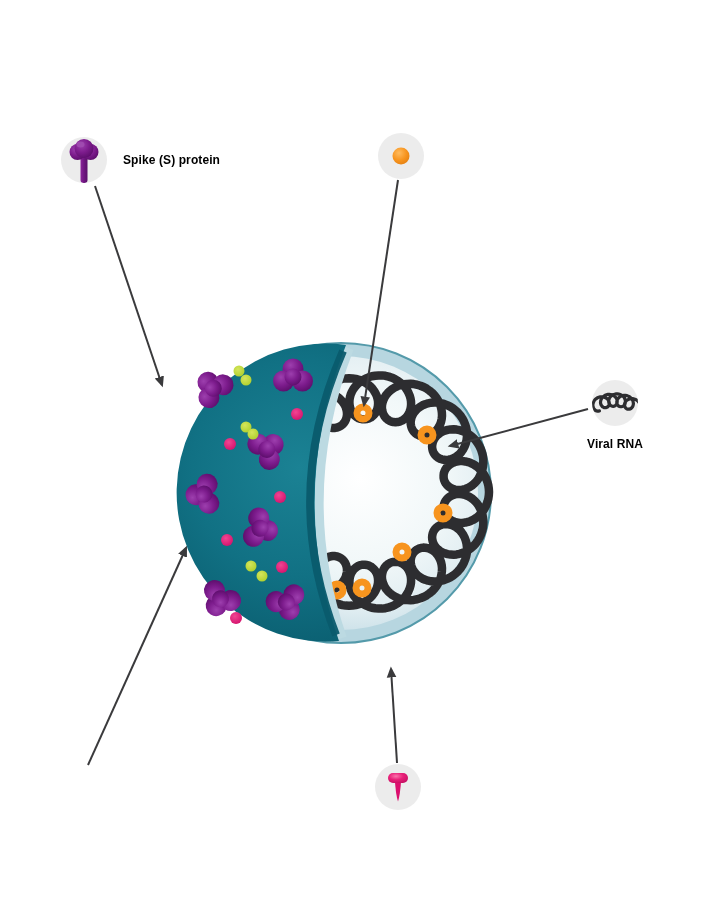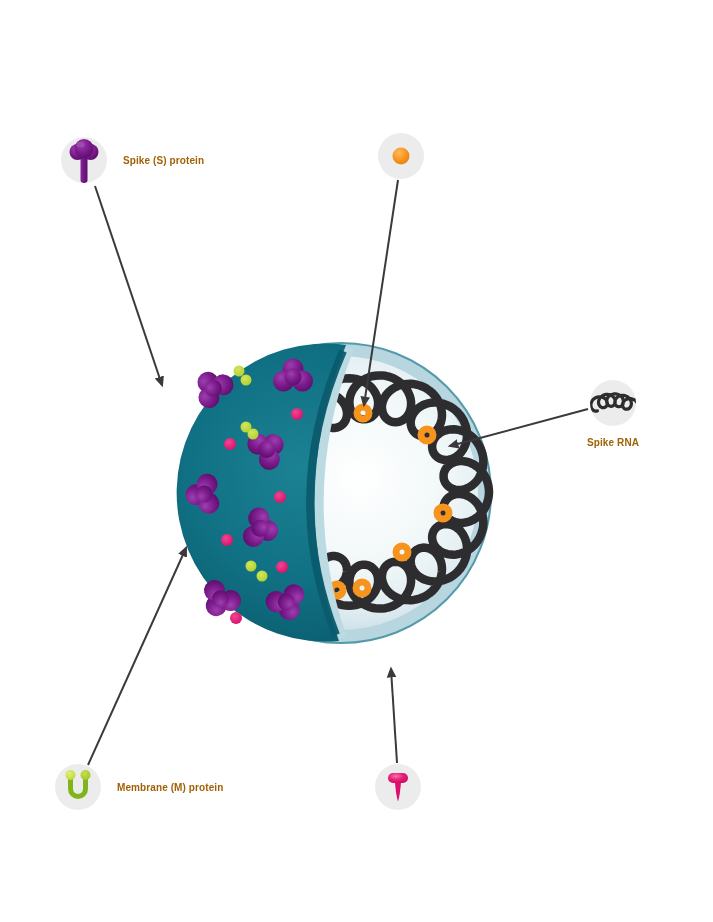--- a/index.html
+++ b/index.html
@@ -8,21 +8,21 @@
     font-family:"Liberation Sans",sans-serif;
   }
   #virus-svg{position:absolute;left:0;top:0;}
   .label{position:absolute;display:flex;align-items:center;}
   .label-col{flex-direction:column;align-items:center;}
   .icon-circle{
     width:46px;height:46px;border-radius:50%;background:#ececec;overflow:hidden;
     flex:none;display:flex;align-items:center;justify-content:center;
   }
   .label-text{
-    margin-left:16px;font-weight:700;font-size:10px;color:#a16207;
+    margin-left:16px;font-weight:700;font-size:12px;color:#000000;
     letter-spacing:.1px;white-space:nowrap;
   }
   .label-col .label-text{margin:11px 0 0 0;}
 </style>
 </head>
 <body>
 
 <div class="canvas">
 
   <svg id="virus-svg" width="713" height="922" viewBox="0 0 713 922">
@@ -188,33 +188,23 @@
       </svg>
     </div>
   </div>
 
   <div class="label label-col" style="left:587px;top:380px">
     <div class="icon-circle">
       <svg id="rna-icon-svg" width="46" height="46" viewBox="0 0 46 46">
           <path d="M 7.4 30.9 L 6.5 31.1 L 5.5 31.1 L 4.6 30.9 L 3.6 30.5 L 2.8 29.8 L 2.1 29.0 L 1.5 28.0 L 1.1 26.9 L 0.9 25.7 L 0.9 24.4 L 1.2 23.1 L 1.7 21.8 L 2.3 20.6 L 3.2 19.5 L 4.3 18.6 L 5.5 17.8 L 6.8 17.3 L 8.1 16.9 L 9.6 16.8 L 10.9 16.9 L 12.3 17.2 L 13.5 17.7 L 14.6 18.4 L 15.6 19.2 L 16.3 20.2 L 16.8 21.2 L 17.2 22.3 L 17.3 23.4 L 17.1 24.4 L 16.8 25.4 L 16.3 26.2 L 15.6 26.9 L 14.9 27.4 L 14.0 27.7 L 13.0 27.7 L 12.1 27.6 L 11.2 27.2 L 10.4 26.7 L 9.7 25.9 L 9.1 25.0 L 8.7 23.9 L 8.5 22.7 L 8.6 21.5 L 8.8 20.3 L 9.3 19.1 L 10.0 17.9 L 10.9 16.9 L 12.0 16.0 L 13.2 15.3 L 14.5 14.8 L 15.9 14.4 L 17.3 14.4 L 18.7 14.5 L 20.1 14.8 L 21.3 15.4 L 22.5 16.2 L 23.4 17.0 L 24.2 18.1 L 24.8 19.2 L 25.1 20.3 L 25.2 21.4 L 25.1 22.5 L 24.8 23.6 L 24.4 24.5 L 23.7 25.2 L 22.9 25.8 L 22.1 26.1 L 21.1 26.3 L 20.2 26.2 L 19.3 25.9 L 18.5 25.4 L 17.8 24.7 L 17.2 23.8 L 16.9 22.8 L 16.7 21.7 L 16.7 20.6 L 17.0 19.4 L 17.4 18.2 L 18.1 17.1 L 19.0 16.2 L 20.1 15.3 L 21.3 14.6 L 22.6 14.2 L 24.0 13.9 L 25.4 13.9 L 26.8 14.1 L 28.2 14.5 L 29.5 15.1 L 30.6 15.9 L 31.6 16.8 L 32.4 17.9 L 32.9 19.1 L 33.3 20.3 L 33.4 21.5 L 33.3 22.6 L 33.1 23.7 L 32.6 24.7 L 31.9 25.5 L 31.2 26.1 L 30.3 26.5 L 29.4 26.7 L 28.4 26.7 L 27.5 26.5 L 26.7 26.1 L 26.0 25.4 L 25.4 24.6 L 25.0 23.7 L 24.8 22.7 L 24.8 21.6 L 25.1 20.5 L 25.5 19.4 L 26.2 18.3 L 27.1 17.4 L 28.1 16.6 L 29.3 16.0 L 30.6 15.6 L 32.0 15.4 L 33.4 15.4 L 34.8 15.6 L 36.2 16.1 L 37.4 16.7 L 38.6 17.6 L 39.5 18.6 L 40.3 19.7 L 40.9 20.9 L 41.2 22.2 L 41.4 23.4 L 41.3 24.6 L 41.0 25.8 L 40.5 26.8 L 39.8 27.7 L 39.1 28.4 L 38.2 28.9 L 37.2 29.2 L 36.3 29.2 L 35.4 29.1 L 34.5 28.7 L 33.8 28.1 L 33.2 27.4 L 32.8 26.5 L 32.5 25.5 L 32.5 24.5 L 32.7 23.4 L 33.1 22.4 L 33.8 21.4 L 34.6 20.5 L 35.6 19.8 L 36.8 19.2 L 38.1 18.8 L 39.4 18.7 L 40.8 18.7 L 42.2 19.0 L 43.5 19.5 L 44.8 20.2 L 45.9 21.1 L 46.8 22.2 L 47.6 23.3 L 48.2 24.6 L 48.5 25.9 L 48.6 27.2" fill="none" stroke="#2d2d30" stroke-width="3.2" stroke-linecap="round"></path>
         </svg>
     </div>
-    <span class="label-text">Spike RNA</span>
-  </div>
-
-  <div class="label" style="left:55px;top:764px">
-    <div class="icon-circle">
-      <svg width="46" height="46" viewBox="0 0 46 46">
-        <path d="M 15.5 13 L 15.5 25 A 7.5 7.5 0 0 0 30.5 25 L 30.5 13" fill="none" stroke="#7fb51b" stroke-width="5" stroke-linecap="round"></path>
-        <circle cx="15.5" cy="11" r="5" fill="url(#gGreenKnob)"></circle>
-        <circle cx="30.5" cy="11" r="5" fill="url(#gGreenKnob2)"></circle>
-      </svg>
-    </div>
-    <span class="label-text">Membrane (M) protein</span>
-  </div>
+    <span class="label-text">Viral RNA</span>
+  </div>
+
 
   <div class="label" style="left:375px;top:764px">
     <div class="icon-circle">
       <svg width="46" height="46" viewBox="0 0 46 46">
         <path d="M 19.8 16 Q 21 32 23 37.5 Q 25 32 26.2 16 Z" fill="#db0f6e"></path>
         <rect x="13" y="9" width="20" height="10" rx="5" fill="url(#gPink)"></rect>
       </svg>
     </div>
   </div>
 

